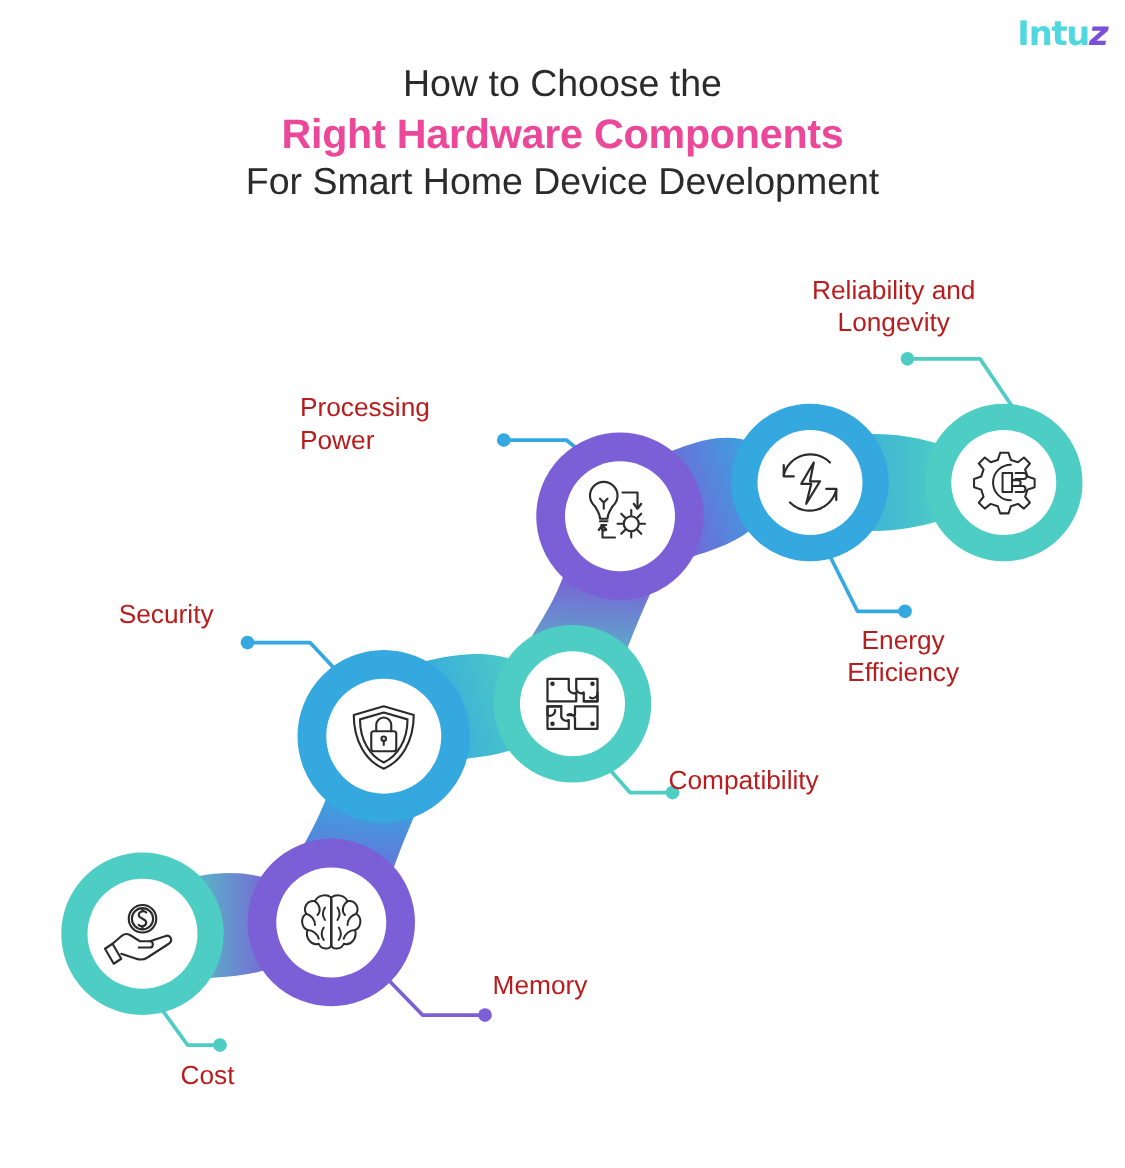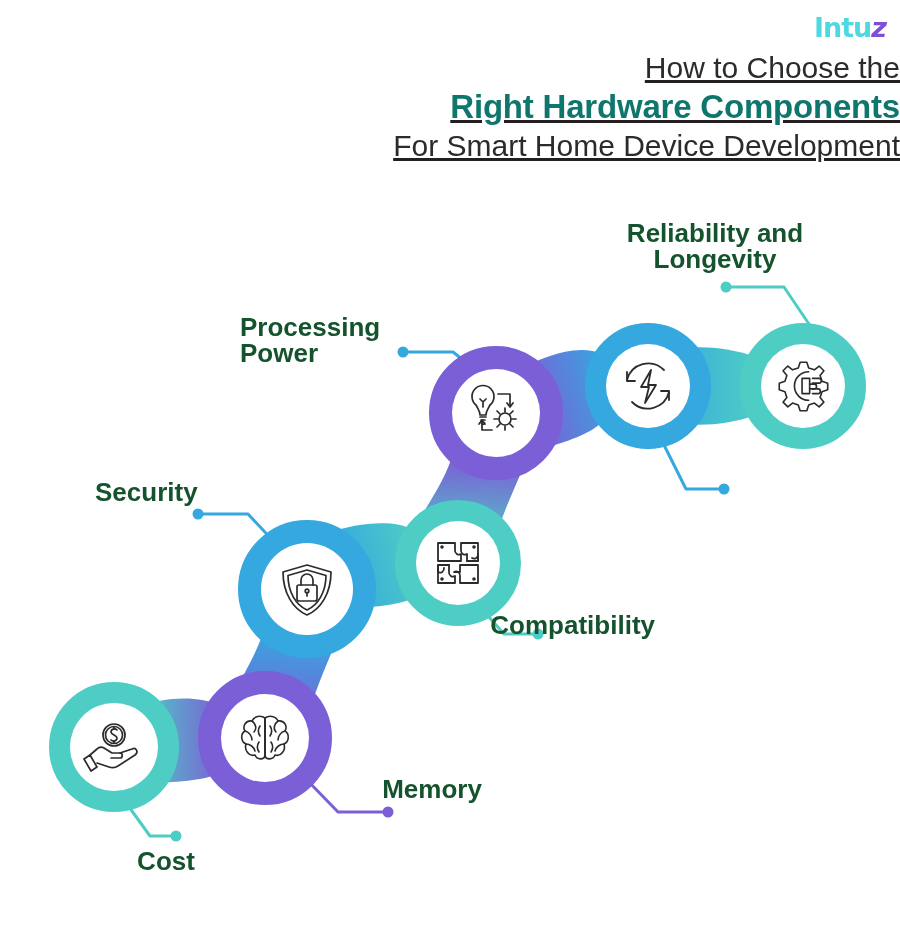--- a/index.html
+++ b/index.html
@@ -21,39 +21,38 @@
     line-height:1;
     font-family:"DejaVu Sans","Liberation Sans",sans-serif;
     user-select:none;
   }
   .logo .lg-a{color:#4fd8df;}
   .logo .lg-b{color:#7b4fd8;font-style:italic;}
 
   
   .title-block{
     position:absolute;top:48px;left:0;width:900px;
-    text-align:right;
-    text-decoration:underline;
+    text-align:center;
   }
   .title-line{
     font-size:30px;font-weight:400;color:#2b2b2b;
     line-height:39px;letter-spacing:0px;
   }
   .title-line.strong{
-    font-size:33px;font-weight:700;color:#0f766e;letter-spacing:-0.2px;
+    font-size:33px;font-weight:700;color:#ec4899;letter-spacing:-0.2px;
   }
 
   
   #diagram{position:absolute;left:0;top:0;width:900px;height:934px;}
 
   
   .node-label{
     position:absolute;
-    font-size:26px;line-height:26px;
-    color:#14532d;font-weight:700;
+    font-size:21px;line-height:26px;
+    color:#b91c1c;font-weight:400;
     white-space:pre-line;
   }
   .lbl-reliability{left:615px;top:220px;width:200px;text-align:center;}
   .lbl-processing {left:240px;top:314px;width:180px;text-align:left;}
   .lbl-energy     {left:640px;top:500px;width:165px;text-align:center;}
   .lbl-security   {left:95px; top:479px;width:160px;text-align:left;}
   .lbl-compat     {left:455px;top:612px;width:200px;text-align:right;}
   .lbl-memory     {left:352px;top:776px;width:160px;text-align:center;}
   .lbl-cost       {left:106px;top:848px;width:120px;text-align:center;}
 </style>
@@ -244,20 +243,22 @@
         <path d="M -24 8 L -17 2 C -15 0 -12 0 -10 1 L -2 6 L 6 6
                  C 9 6 9 11 6 11 L -3 11"></path>
         <path d="M 6 6 L 18 2 C 22 0 25 5 21 8 L 4 19 C 1 21 -2 21 -5 20 L -17 16"></path>
         <path d="M -24 8 L -17 20 L -23 24 L -30 12 Z"></path>
       </g>
     </g>
   </svg>
 
   <div class="node-label lbl-reliability">Reliability and
 Longevity</div>
+  <div class="node-label lbl-energy">Energy
+Efficiency</div>
   <div class="node-label lbl-processing">Processing
 Power</div>
   <div class="node-label lbl-compat">Compatibility</div>
   <div class="node-label lbl-security">Security</div>
   <div class="node-label lbl-memory">Memory</div>
   <div class="node-label lbl-cost">Cost</div>
 
 </div>
 
 </body></html>

